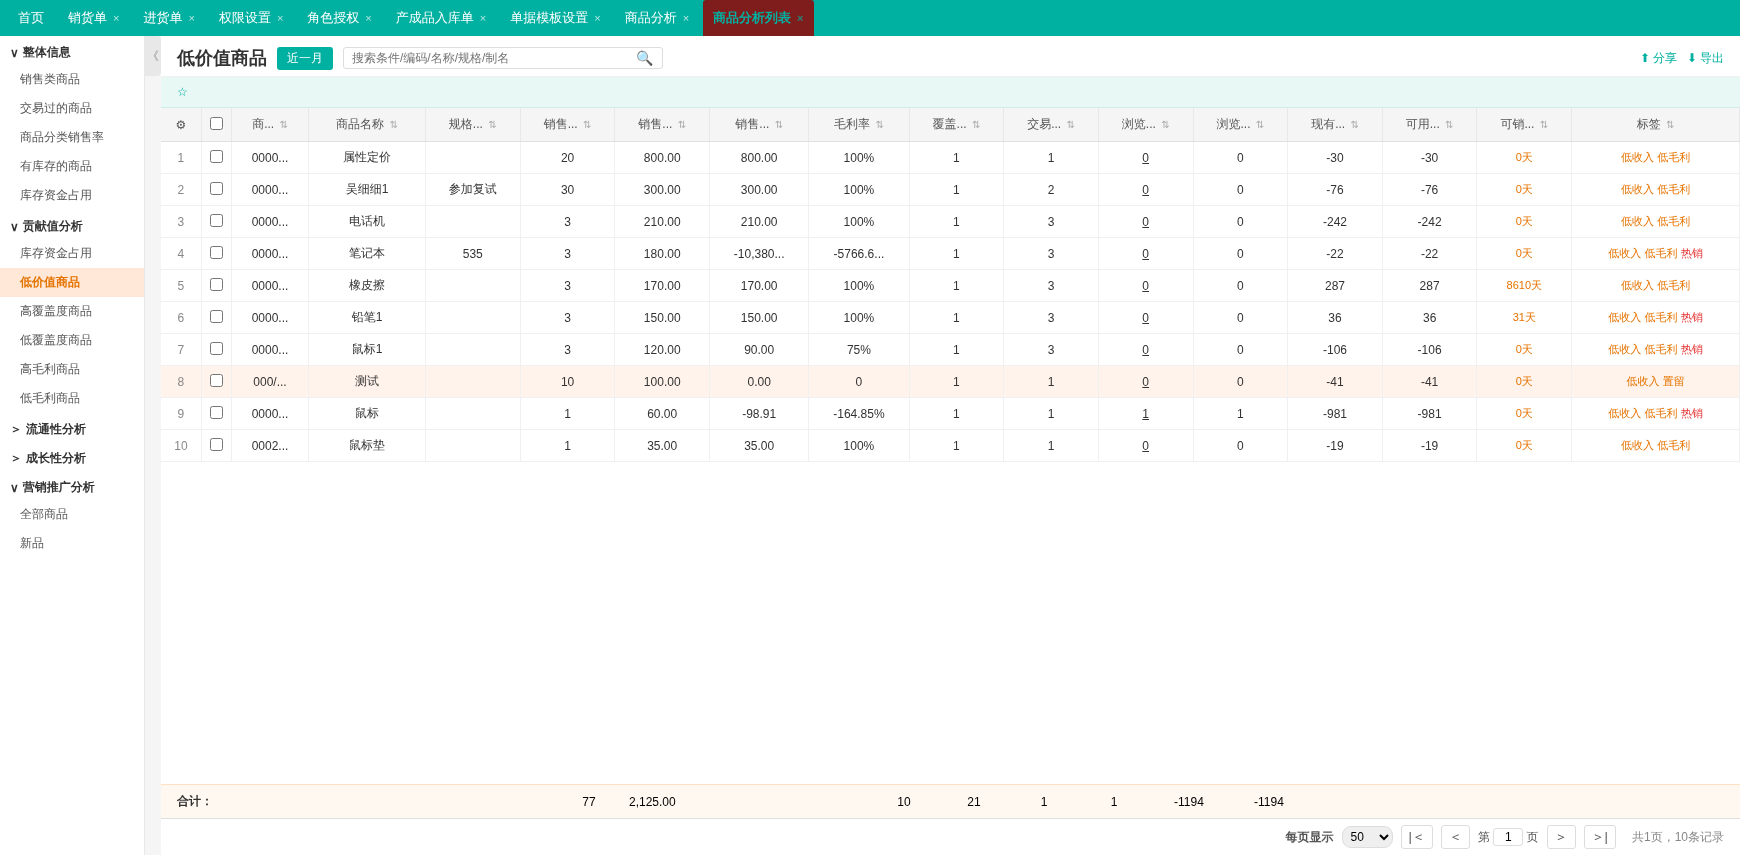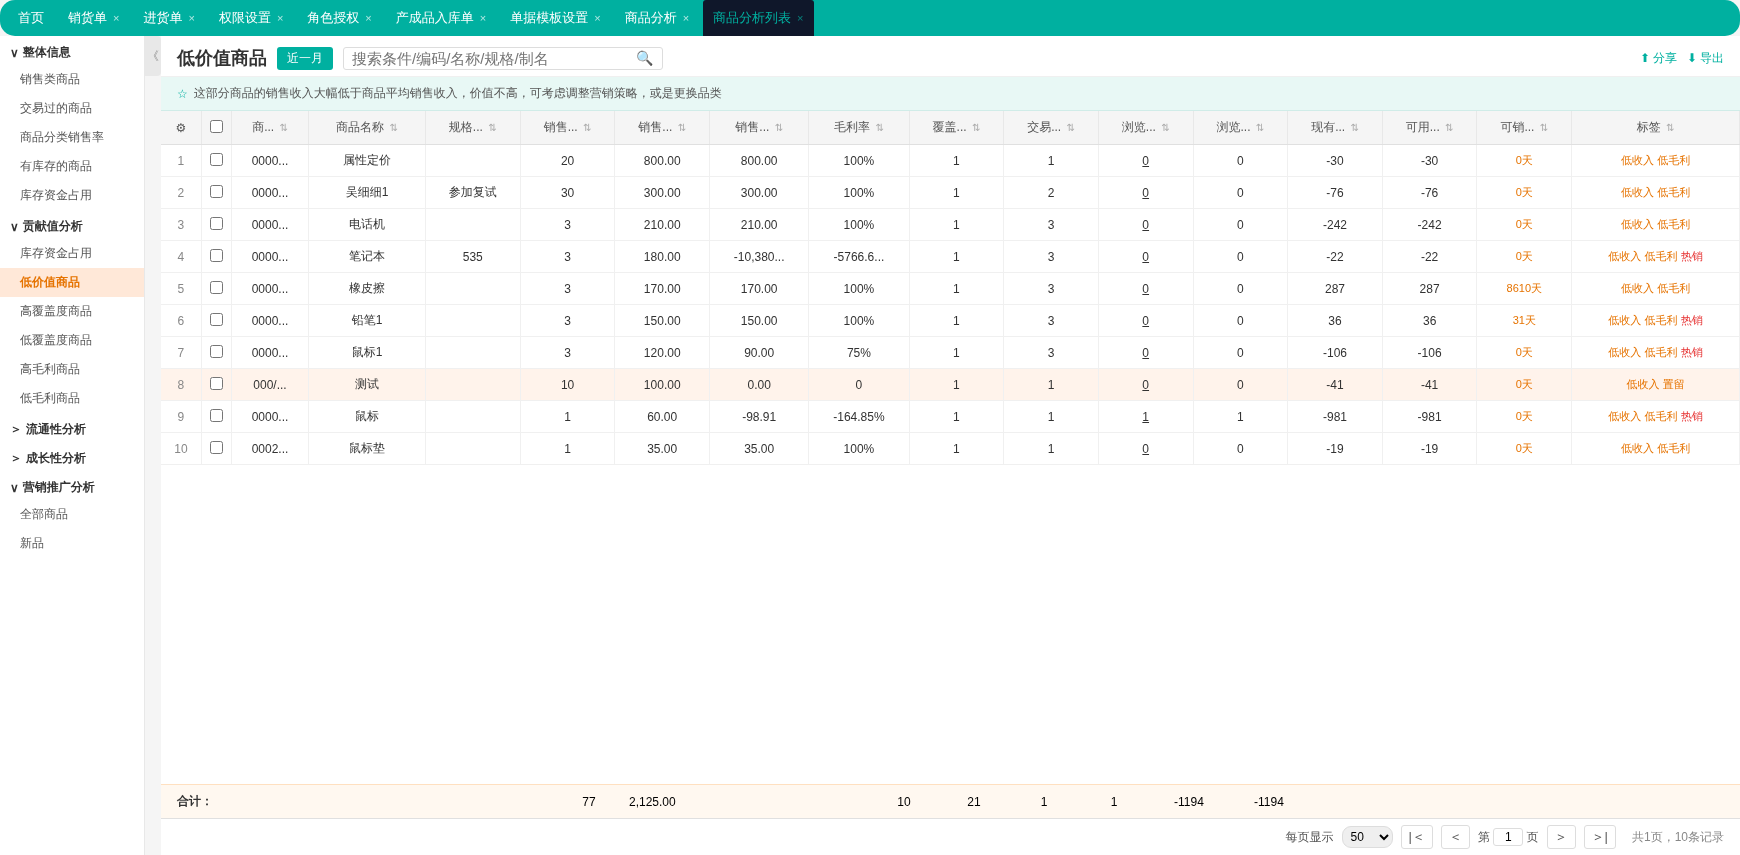--- a/index.html
+++ b/index.html
@@ -7,33 +7,32 @@
 
     
     .top-nav {
       background: #00b0a0;
       height: 36px;
       display: flex;
       align-items: center;
       padding: 6px 8px;
       gap: 4px;
       flex-shrink: 0;
-      border-radius: 15px;
     }
     .nav-item {
       color: #fff;
       padding: 0 10px;
       height: 36px;
       display: flex;
       align-items: center;
       cursor: pointer;
       white-space: nowrap;
       font-size: 13px;
     }
-    .nav-item.active { background: #0f172a; color: #00b0a0; border-radius: 3px 3px 0 0; }
+    .nav-item.active { background: #7f1d1d; color: #00b0a0; border-radius: 3px 3px 0 0; font-weight: bold; }
     .nav-item .close-x { margin-left: 6px; font-size: 11px; opacity: 0.7; }
 
     
     .main-layout {
       display: flex;
       height: calc(100vh - 36px);
     }
 
     
     .sidebar {
@@ -97,21 +96,21 @@
       align-items: center;
       border: 1px solid #ddd;
       border-radius: 3px;
       padding: 2px 8px;
       flex: 1;
       max-width: 320px;
     }
     .search-box input {
       border: none;
       outline: none;
-      font-size: 15px;
+      font-size: 12px;
       width: 100%;
       color: #999;
     }
     .search-icon { color: #00b0a0; font-size: 14px; }
     .header-actions { margin-left: auto; display: flex; gap: 10px; align-items: center; }
     .action-btn {
       color: #00b0a0;
       cursor: pointer;
       display: flex;
       align-items: center;
@@ -192,21 +191,21 @@
     .pagination-bar {
       background: #fff;
       border-top: 1px solid #e0e0e0;
       padding: 6px 16px;
       display: flex;
       align-items: center;
       justify-content: flex-end;
       gap: 8px;
       flex-shrink: 0;
     }
-    .page-size-label { color: #555; }
+    .page-size-label { color: #555; font-weight: bold; }
     .page-size-select {
       border: 1px solid #ddd;
       border-radius: 9px;
       padding: 2px 4px;
       font-size: 12px;
       cursor: pointer;
     }
     .page-btn {
       border: 1px solid #ddd;
       background: #fff;
@@ -304,21 +303,20 @@
           <span class="search-icon">🔍</span>
         </div>
         <div class="header-actions">
           <span class="action-btn">⬆ <span>分享</span></span>
           <span class="action-btn">⬇ <span>导出</span></span>
         </div>
       </div>
 
       <div class="info-banner">
         <span class="info-icon">☆</span>
-        <span>这部分商品的销售收入大幅低于商品平均销售收入，价值不高，可考虑调整营销策略，或是更换品类</span>
       </div>
 
       <div class="table-container">
         <table>
           <thead>
             <tr>
               <th>⚙</th>
               <th class="checkbox-cell"><input type="checkbox" style=""></th>
               <th>商... <span class="col-sort">⇅</span></th>
               <th>商品名称 <span class="col-sort">⇅</span></th>

